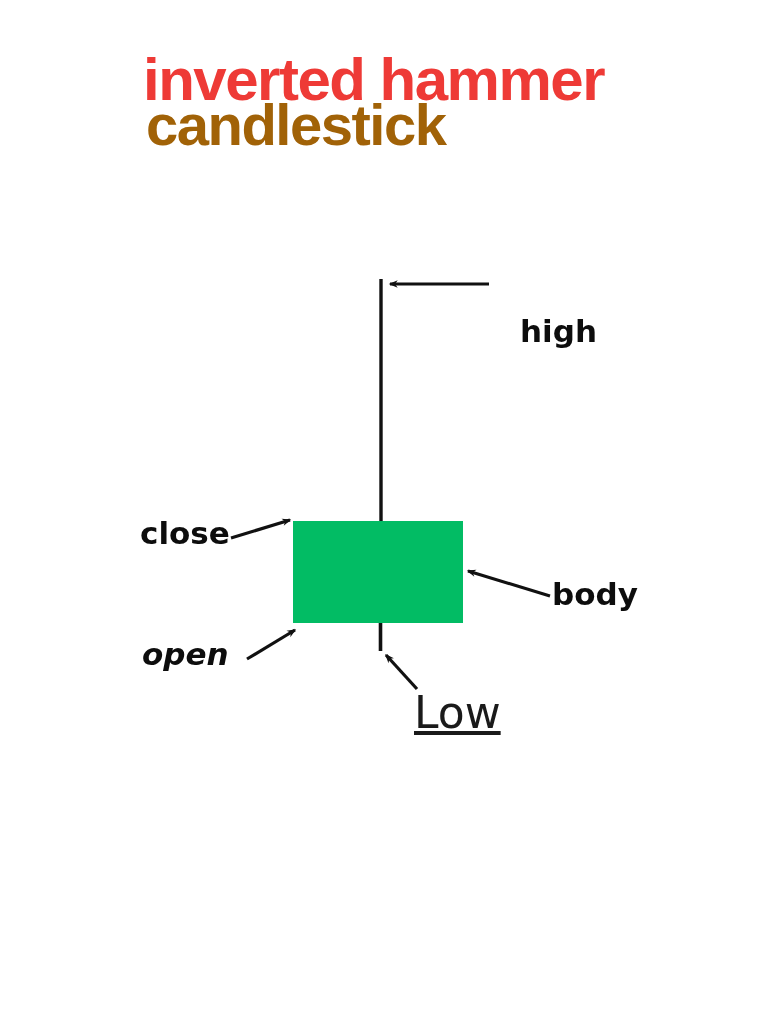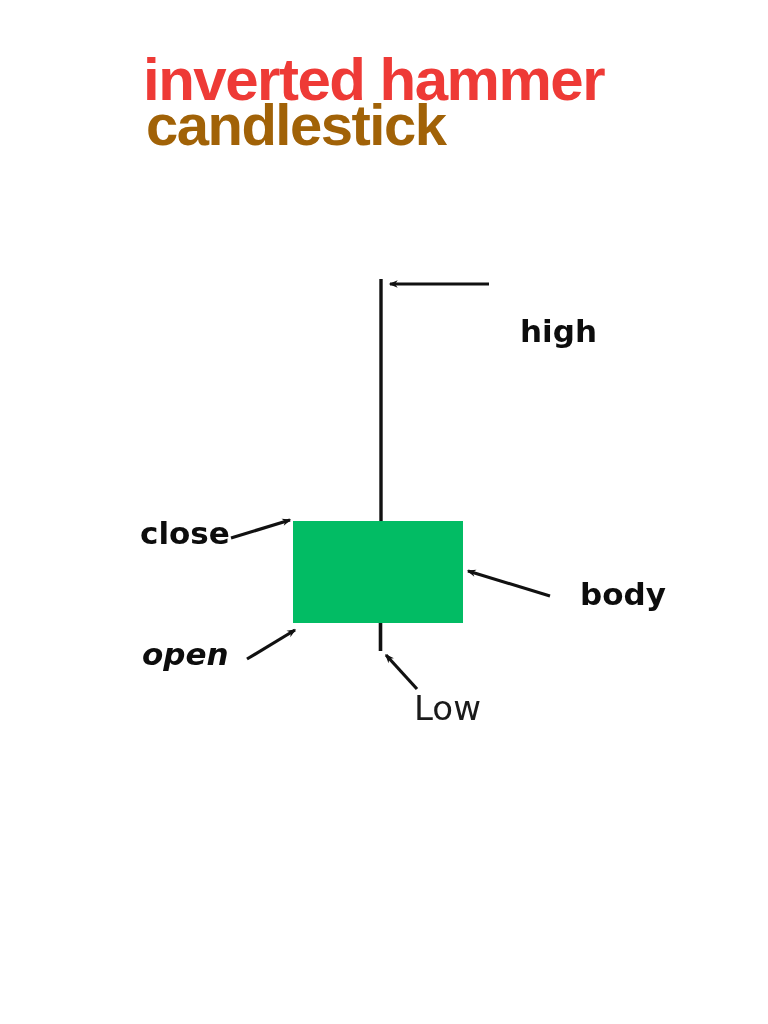--- a/index.html
+++ b/index.html
@@ -34,22 +34,22 @@
     font-family: "DejaVu Sans", sans-serif;
     font-weight: 700;
     font-size: 31px;
     color: #0d0d0d;
     white-space: nowrap;
     line-height: 1;
   }
   .label-high  { left: 520px; top: 272px; margin-top: 44px; }
   .label-close { left: 134px; top: 518px; margin-left: 6px; }
   .label-open  { left: 142px; top: 639px; font-style: italic; }
-  .label-body  { left: 580px; top: 579px; text-align: right; }
-  .label-low   { left: 414px; top: 691px; font-weight: 400; font-size: 34px; color: #1a1a1a; }
+  .label-body  { left: 552px; top: 579px; text-align: right; }
+  .label-low   { left: 414px; top: 691px; font-weight: 400; font-size: 44px; color: #1a1a1a; text-decoration: underline; }
 
   
   .diagram-svg {
     position: absolute;
     left: 0; top: 0;
     width: 768px;
     height: 1024px;
   }
 </style>
 </head>

